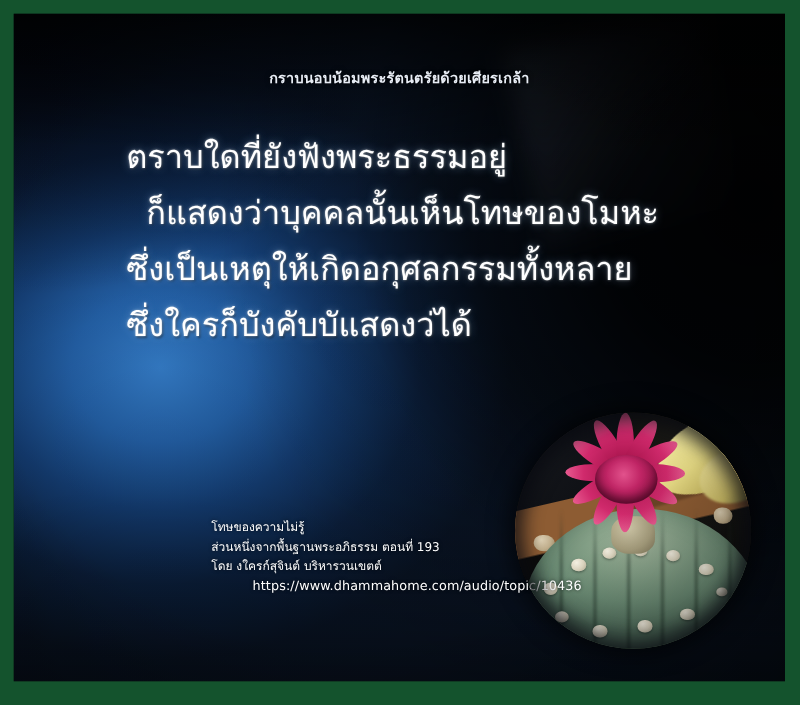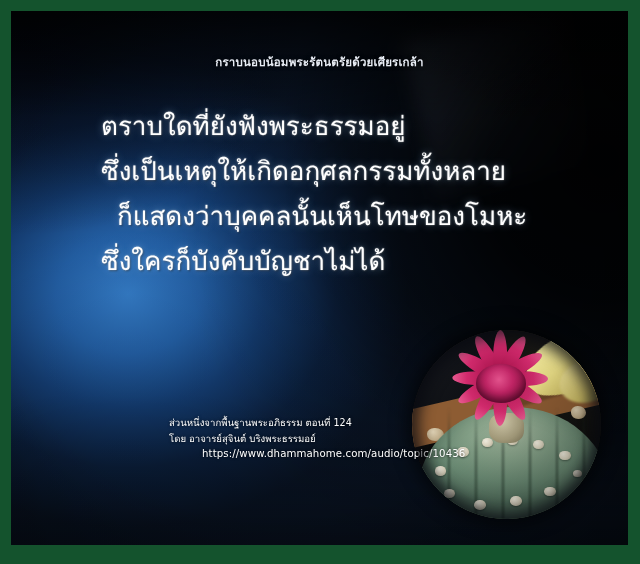--- a/index.html
+++ b/index.html
@@ -380,27 +380,28 @@
     </div>
 
     <div class="bg-vignette"></div>
 
     <div class="content">
 
       <div class="homage">กราบนอบน้อมพระรัตนตรัยด้วยเศียรเกล้า</div>
 
       <div class="verse">
         <div class="verse-line">ตราบใดที่ยังฟังพระธรรมอยู่</div>
+        <div class="verse-line indent-1">ก็แสดงว่าบุคคลนั้นเห็นโทษของโมหะ</div>
         <div class="verse-line">ซึ่งเป็นเหตุให้เกิดอกุศลกรรมทั้งหลาย</div>
-        <div class="verse-line indent-1">ก็แสดงว่าบุคคลนั้นเห็นโทษของโมหะ</div>
-        <div class="verse-line">ซึ่งใครก็บังคับบัญชาไม่ได้</div>
+        <div class="verse-line">ซึ่งใครก็บังคับบัแสดงว่ได้</div>
       </div>
 
       <div class="attribution">
-        <div>ส่วนหนึ่งจากพื้นฐานพระอภิธรรม ตอนที่ 124</div>
-        <div>โดย อาจารย์สุจินต์ บริงพระธรรมอย์</div>
+        <div>โทษของความไม่รู้</div>
+        <div>ส่วนหนึ่งจากพื้นฐานพระอภิธรรม ตอนที่ 193</div>
+        <div>โดย งใครก์สุจินต์ บริหารวนเขตต์</div>
         <div class="url">https://www.dhammahome.com/audio/topic/10436</div>
       </div>
 
 
     </div>
   </div>
 </div>
 
 </body></html>

